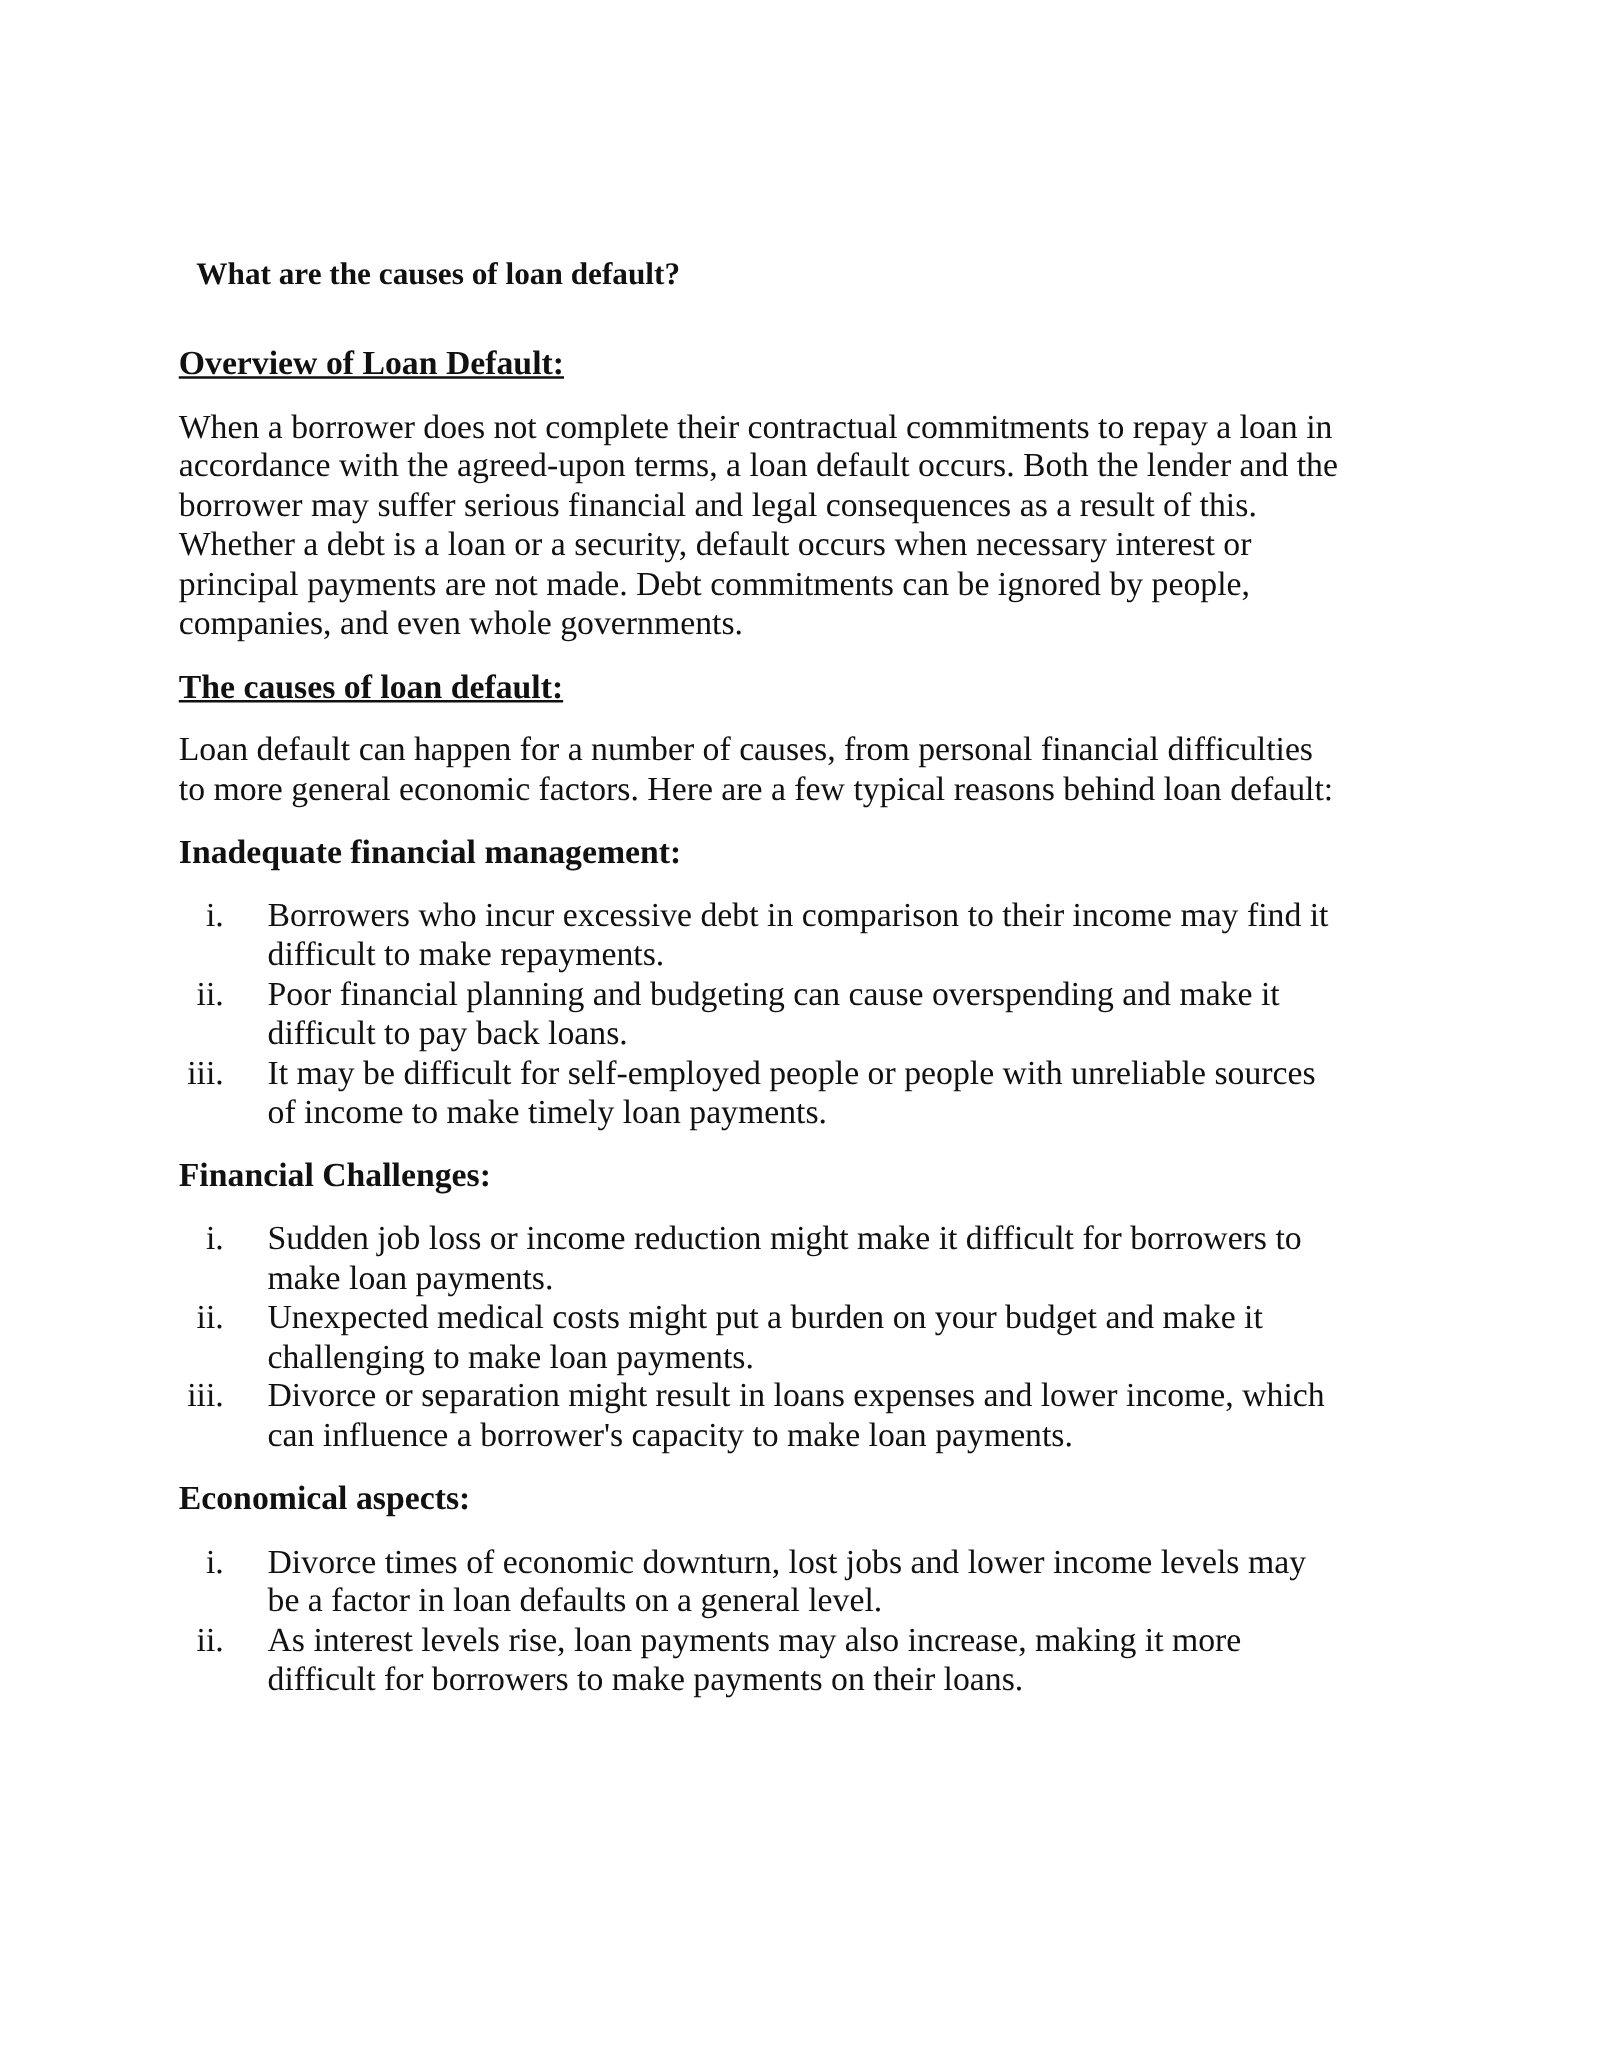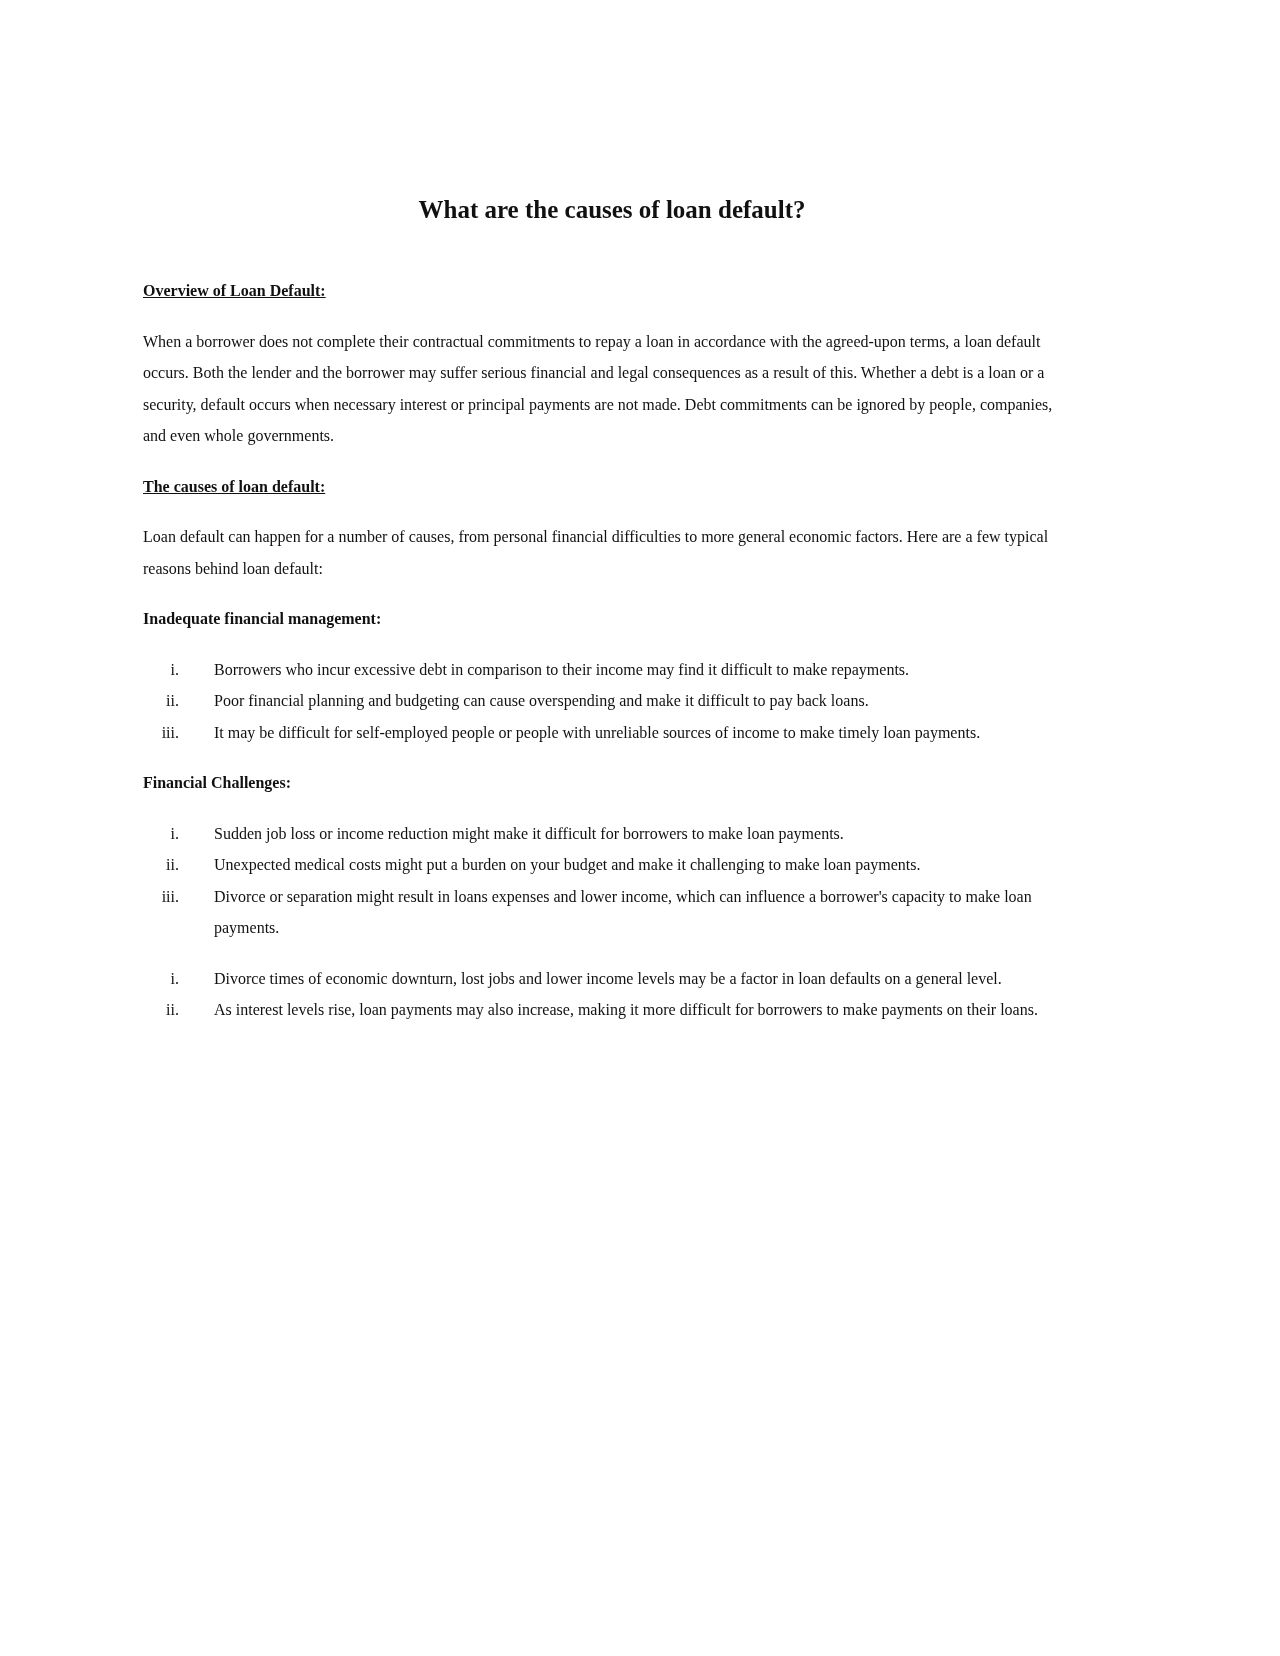--- a/index.html
+++ b/index.html
@@ -19,32 +19,32 @@
       position: absolute;
       left: 143px;
       top: 0;
       width: 930px;
     }
     .title {
       position: absolute;
       top: 190px;
       left: 0;
       width: 930px;
-      text-align: center;
+      text-align: left;
       font-weight: bold;
       font-size: 25px;
       line-height: 32px;
-      margin: 4px;
+      margin: 14px;
     }
     .content {
       position: absolute;
       top: 275px;
       left: 0;
       width: 930px;
-      font-size: 16px;
+      font-size: 27px;
       line-height: 31.5px;
     }
     .section-heading {
       font-weight: bold;
       margin: 0 0 19px 0;
     }
     .section-heading.underline {
       text-decoration: underline;
     }
     .para {
@@ -120,20 +120,21 @@
           <span class="item-text">Unexpected medical costs might put a burden on your budget and make it challenging to make loan payments.</span>
         </li>
         <li class="list-item">
           <span class="marker">iii.</span>
           <span class="item-text">Divorce or separation might result in loans expenses and lower income, which can influence a borrower's capacity to make loan payments.</span>
         </li>
       </ul>
     </div>
 
     <div>
+      <p class="section-heading">Economical aspects:</p>
       <ul class="list">
         <li class="list-item">
           <span class="marker">i.</span>
           <span class="item-text">Divorce times of economic downturn, lost jobs and lower income levels may be a factor in loan defaults on a general level.</span>
         </li>
         <li class="list-item">
           <span class="marker">ii.</span>
           <span class="item-text">As interest levels rise, loan payments may also increase, making it more difficult for borrowers to make payments on their loans.</span>
         </li>
       </ul>

